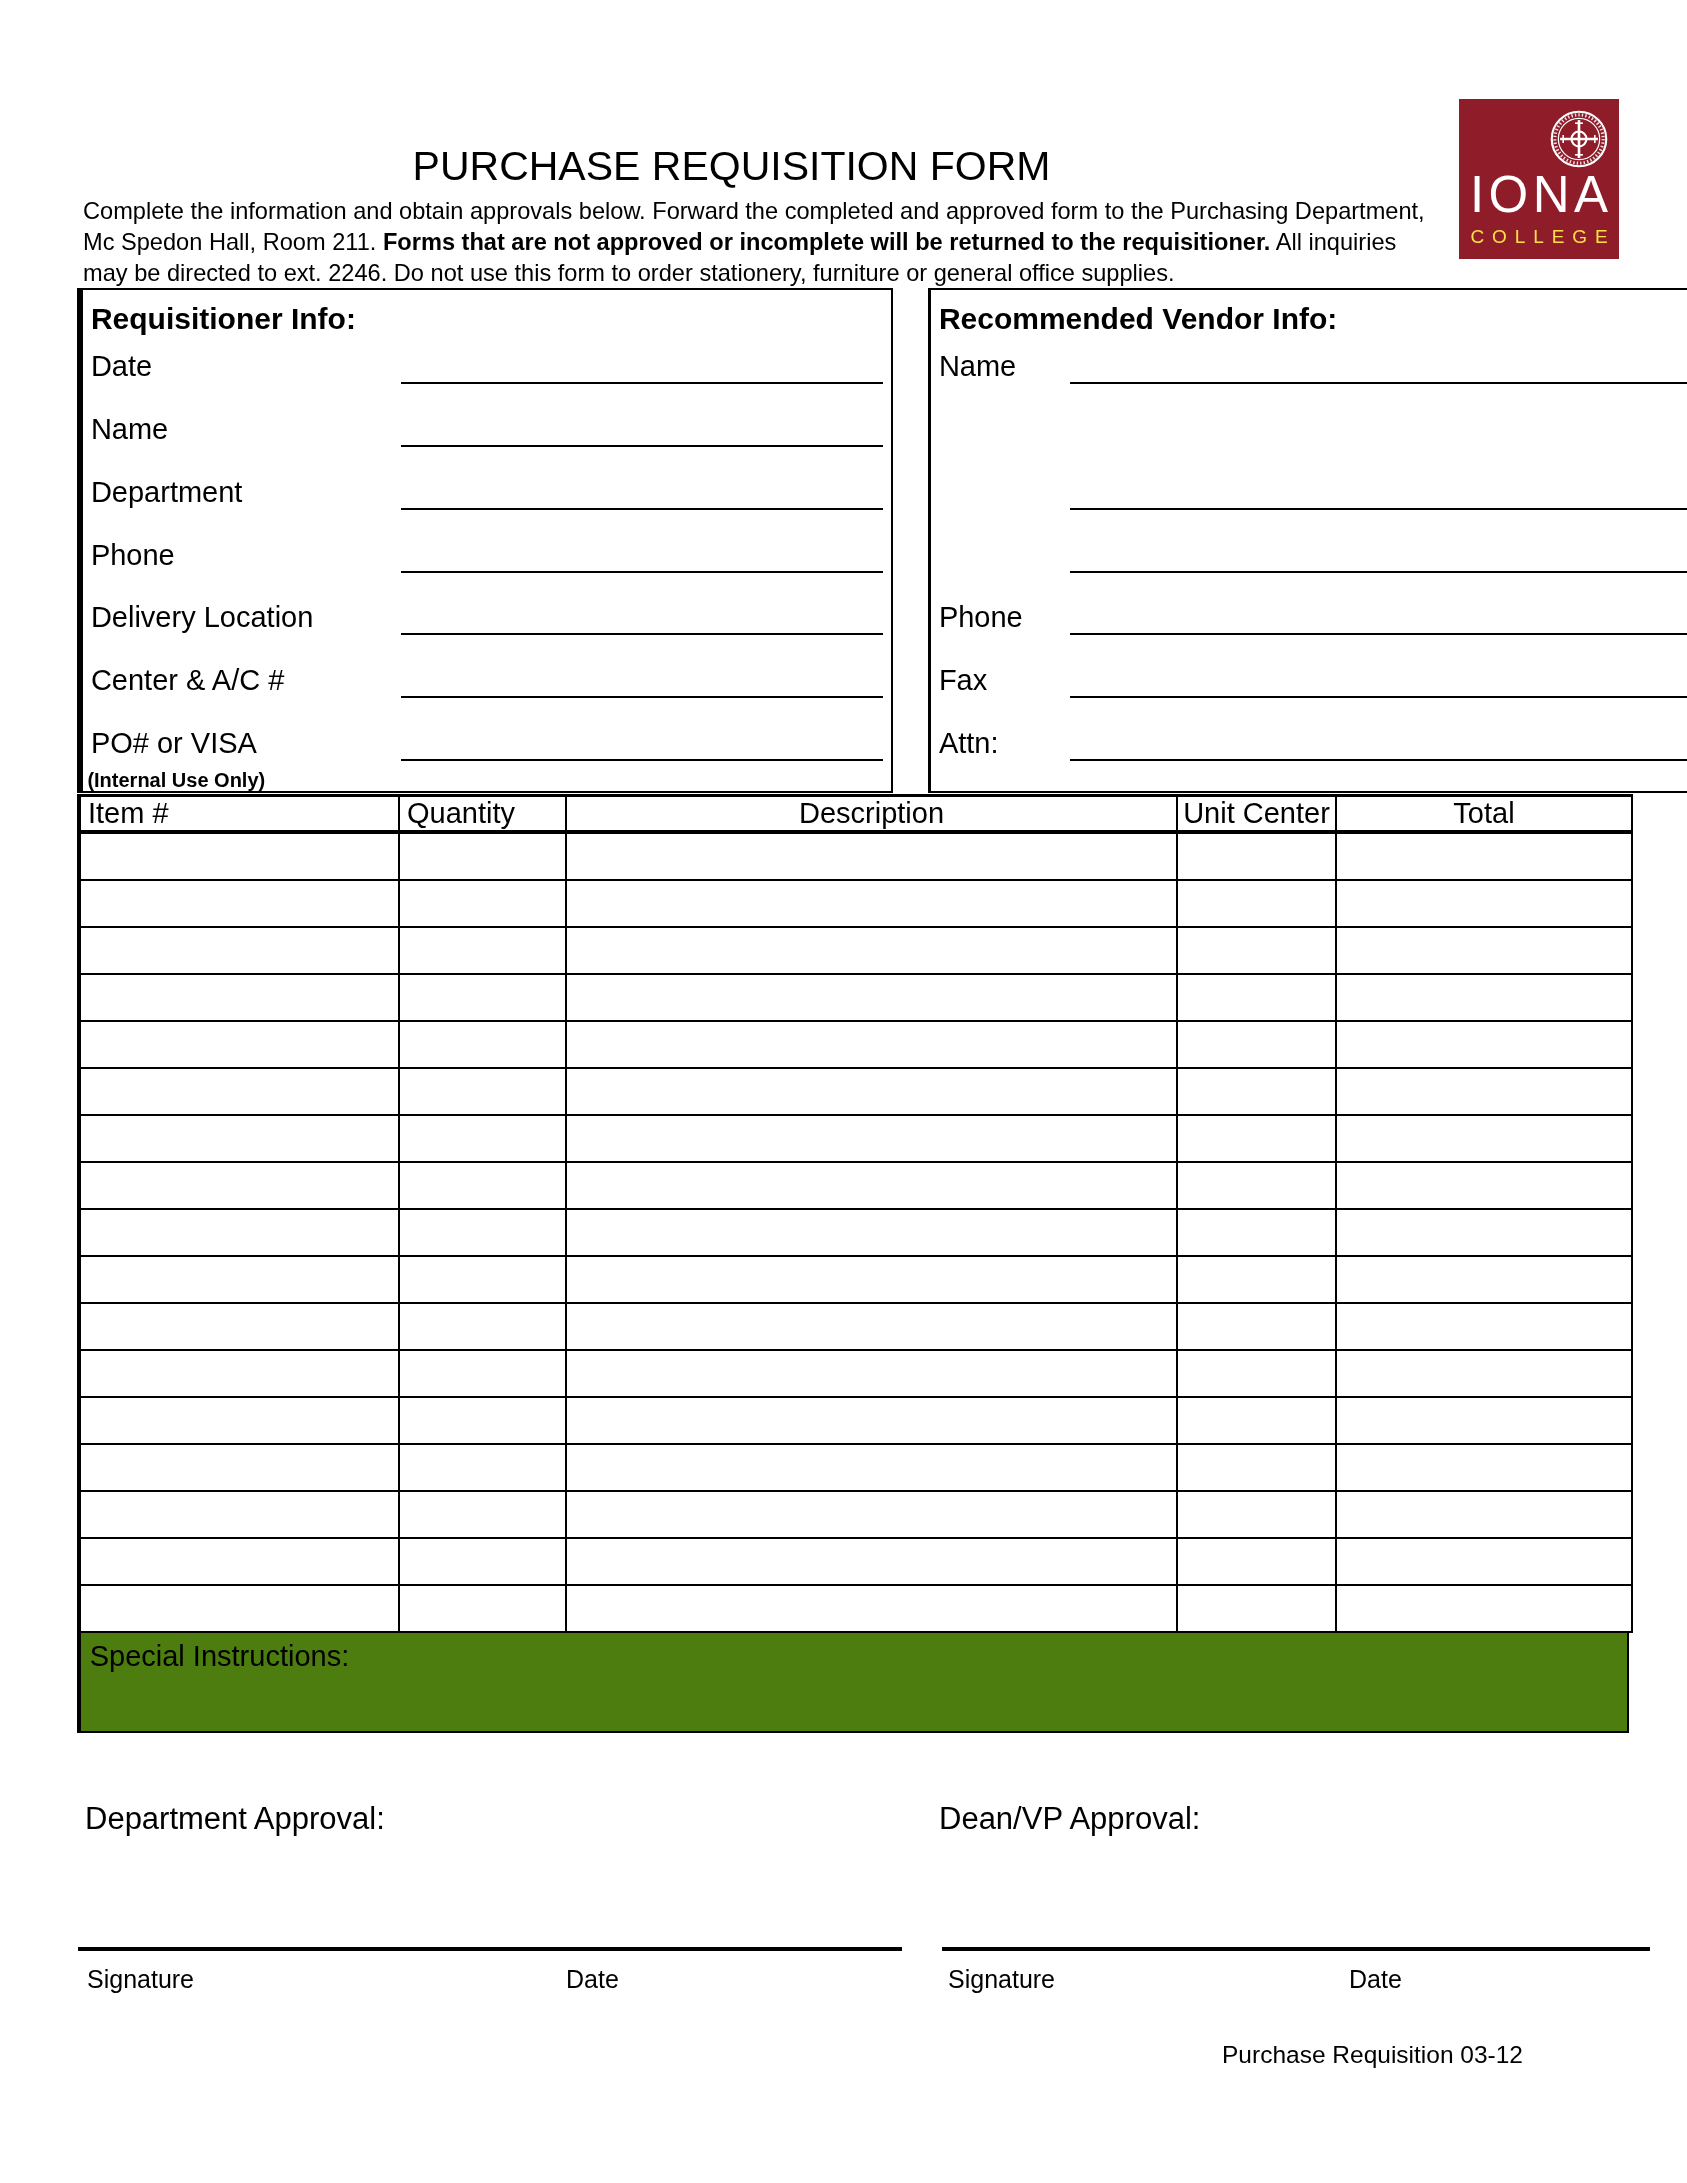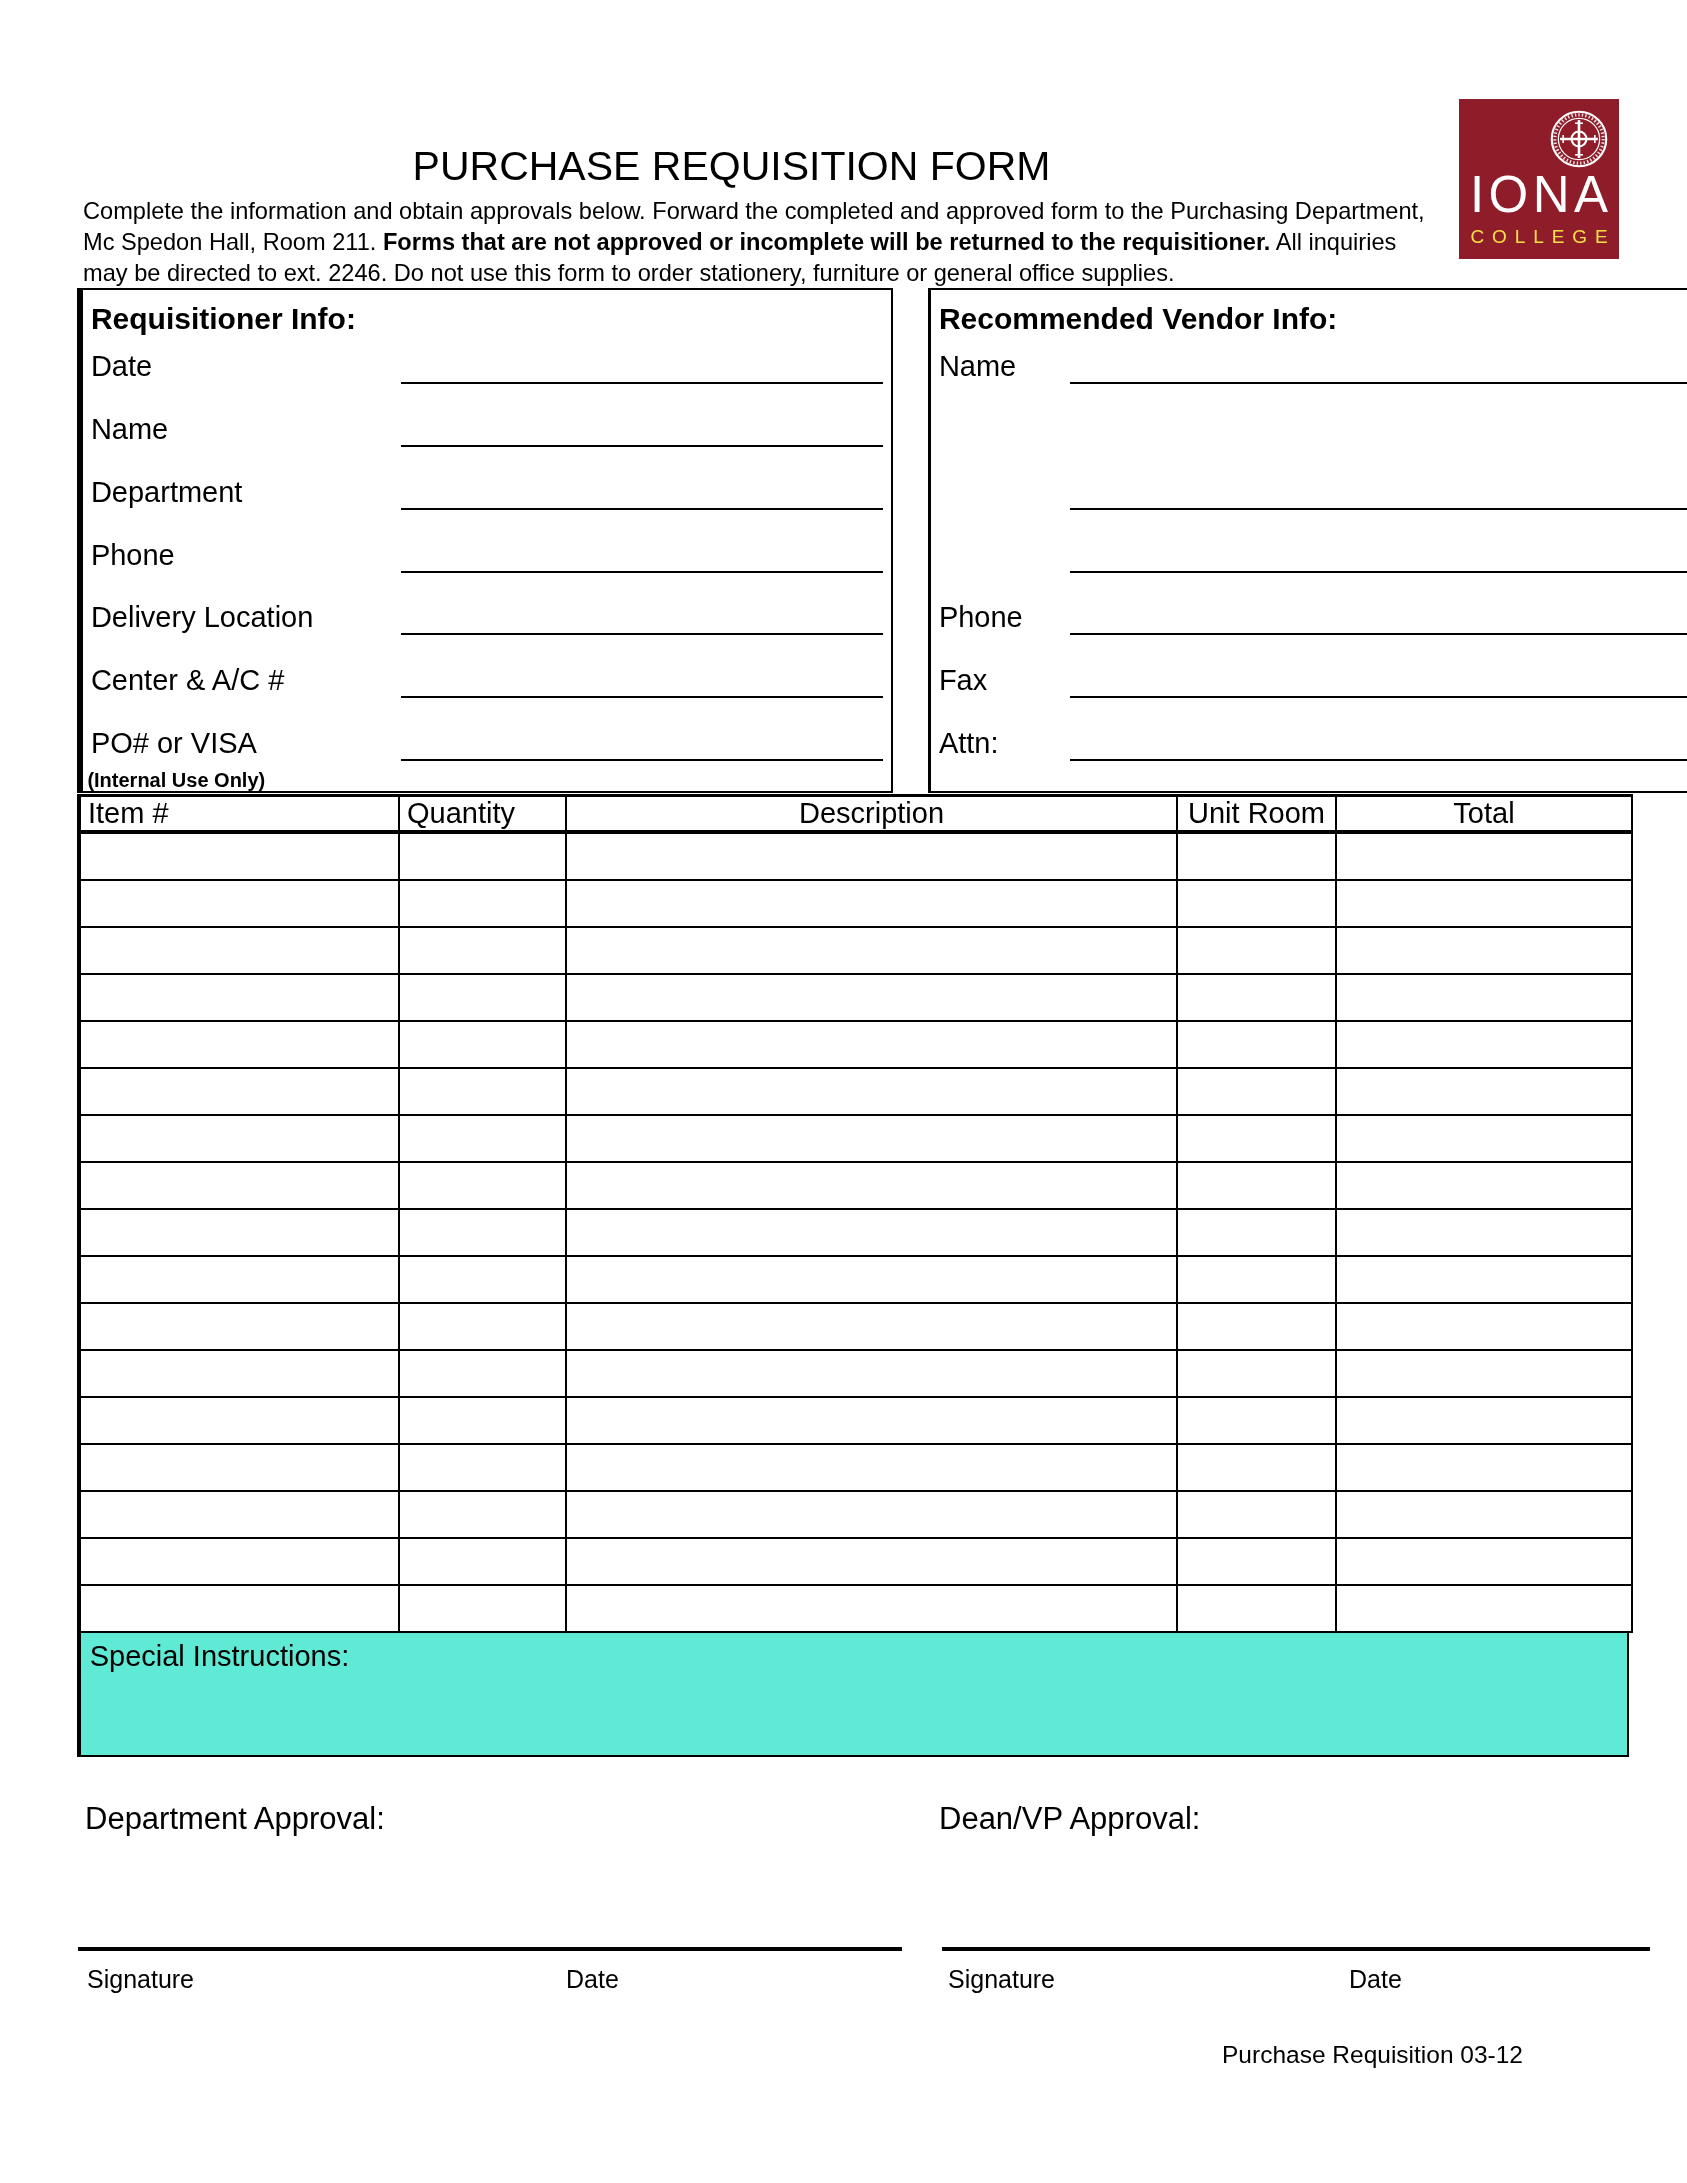--- a/index.html
+++ b/index.html
@@ -32,22 +32,22 @@
   .note{position:absolute;left:4.4px;top:479px;font-size:20px;font-weight:bold;white-space:nowrap;}
 
   
   .tablewrap{position:absolute;left:77px;top:794px;width:1563px;}
   table.items{border-collapse:collapse;table-layout:fixed;width:1552px;
               border:2.6px solid #000;border-left-width:4.4px;}
   table.items th{border:2.6px solid #000;border-top-width:3.5px;border-bottom-width:4.4px;
                  height:31px;font-size:29px;font-weight:normal;padding:0;}
   table.items th.al{text-align:left;padding-left:7px;}
   table.items td{border:2.6px solid #000;height:45px;padding:0;}
-  .sbox{box-sizing:border-box;width:1552px;height:124px;border:2.6px solid #000;
-        border-top:none;border-left-width:4.4px;background:#5eead4;}
+  .sbox{box-sizing:border-box;width:1552px;height:100px;border:2.6px solid #000;
+        border-top:none;border-left-width:4.4px;background:#4d7c0f;}
   .slabel{font-size:29px;padding:7px 0 0 8.7px;}
 
   
   .approve{position:absolute;top:1801px;font-size:31px;white-space:nowrap;}
   .ap-left{left:85px;} .ap-right{left:939px;}
   .sigline{position:absolute;top:1947px;height:3.5px;background:#000;}
   .sig1{left:78px;width:824px;} .sig2{left:942px;width:708px;}
   .siglabel{position:absolute;top:1965px;font-size:25px;white-space:nowrap;}
   .sl1{left:87px;} .sl2{left:566px;} .sl3{left:948px;} .sl4{left:1349px;}
 
@@ -154,21 +154,21 @@
           <col style="width:167px">
           <col style="width:611px">
         <col style="width:159px">
           <col style="width:296px">
       </colgroup>
       <thead>
         <tr>
           <th class="al">Item #</th>
           <th class="al">Quantity</th>
           <th>Description</th>
-          <th>Unit Room</th>
+          <th>Unit Center</th>
           <th>Total</th>
         </tr>
       </thead>
       <tbody>
         <tr>
           <td></td>
           <td></td>
           <td></td>
           <td></td>
           <td></td>

